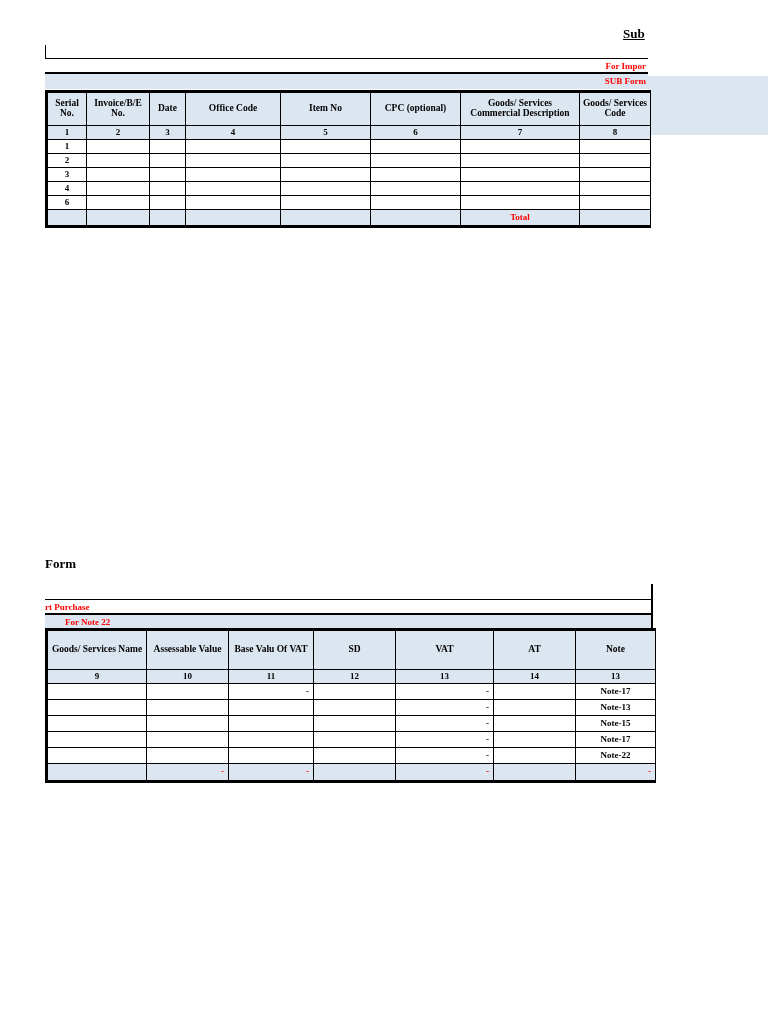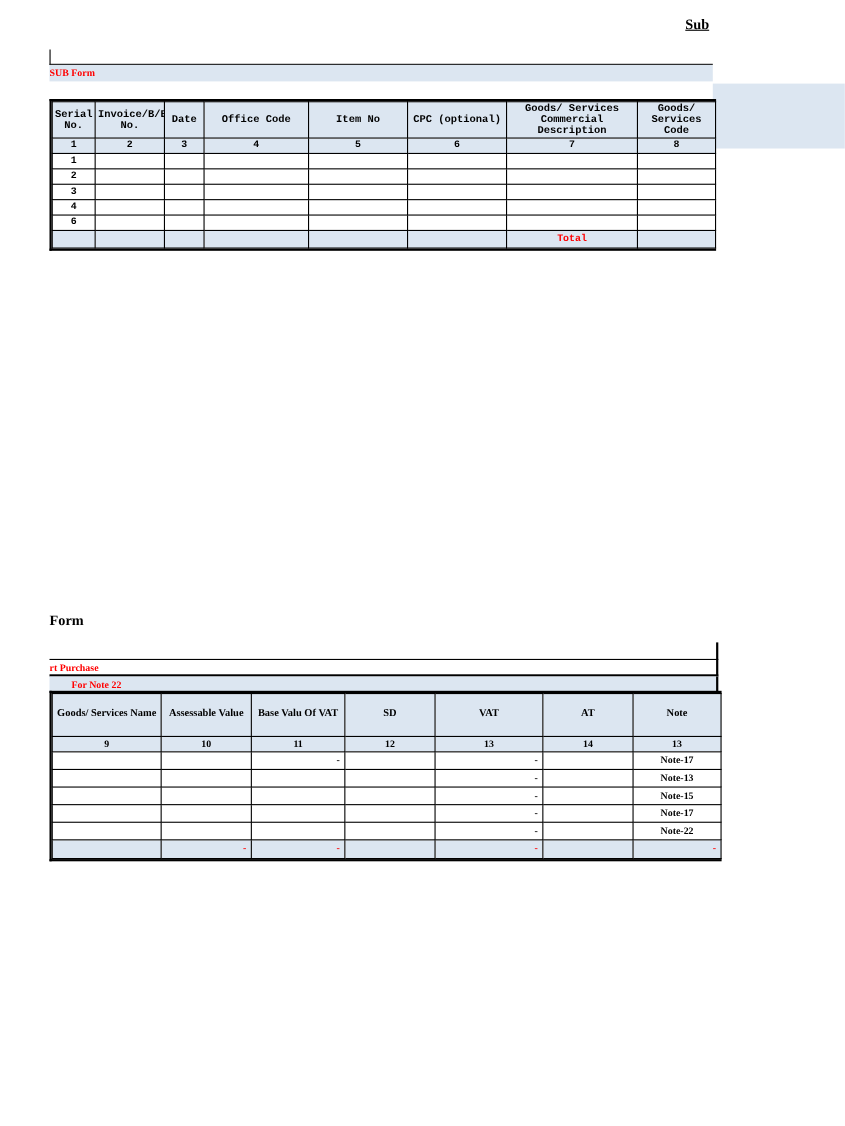--- a/index.html
+++ b/index.html
@@ -32,21 +32,21 @@
     left: 603px;
     top: 62px;
     width: 142px;
     height: 59px;
     background: #dce6f1;
   }
 
   .sheet-title {
     position: absolute;
     left: 578px;
-    top: 0px;
+    top: 12px;
     font-size: 13px;
     font-weight: bold;
     text-decoration: underline;
     color: #000;
     white-space: nowrap;
   }
 
   
   .banner-wrap {
     position: absolute;
@@ -70,21 +70,21 @@
     height: 14px;
   }
   .banner-import {
     border-bottom: 2px solid #000;
     color: #ff0000;
     text-align: right;
   }
   .banner-sub {
     background: #dce6f1;
     color: #ff0000;
-    text-align: left;
+    text-align: right;
   }
 
   
   table.grid {
     border-collapse: collapse;
     table-layout: fixed;
     font-size: 9px;
     color: #000;
   }
   table.grid td, table.grid th {
@@ -122,21 +122,21 @@
     position: absolute;
     border-top: 2px solid #000;
     border-bottom: 2px solid #000;
     border-left: 2px solid #000;
   }
 
   #grid-top-wrap  { left: 0px;  top: 76px; }
   #grid-bot-wrap  { left: 0px;  top: 72px; }
 
   
-  #grid-top { width: 603px; font-family: Liberation Mono, monospace; }
+  #grid-top { width: 603px; }
   #grid-top col.c1 { width: 39px;  }
   #grid-top col.c2 { width: 63px;  }
   #grid-top col.c3 { width: 36px;  }
   #grid-top col.c4 { width: 95px;  }
   #grid-top col.c5 { width: 90px;  }
   #grid-top col.c6 { width: 90px;  }
   #grid-top col.c7 { width: 119px; }
   #grid-top col.c8 { width: 71px;  }
 
   
@@ -200,20 +200,21 @@
 <body>
 
 <div id="section-top">
 
   <div class="bleed-block"></div>
 
   <div class="sheet-title">Sub</div>
 
   <div class="banner-wrap">
     <div class="banner-row banner-blank"></div>
+    <div class="banner-row banner-import">For Impor</div>
     <div class="banner-row banner-sub">SUB Form</div>
   </div>
 
   <div class="grid-frame" id="grid-top-wrap">
     <table class="grid" id="grid-top">
       <colgroup>
         <col class="c1">
           <col class="c2">
           <col class="c3">
           <col class="c4">

